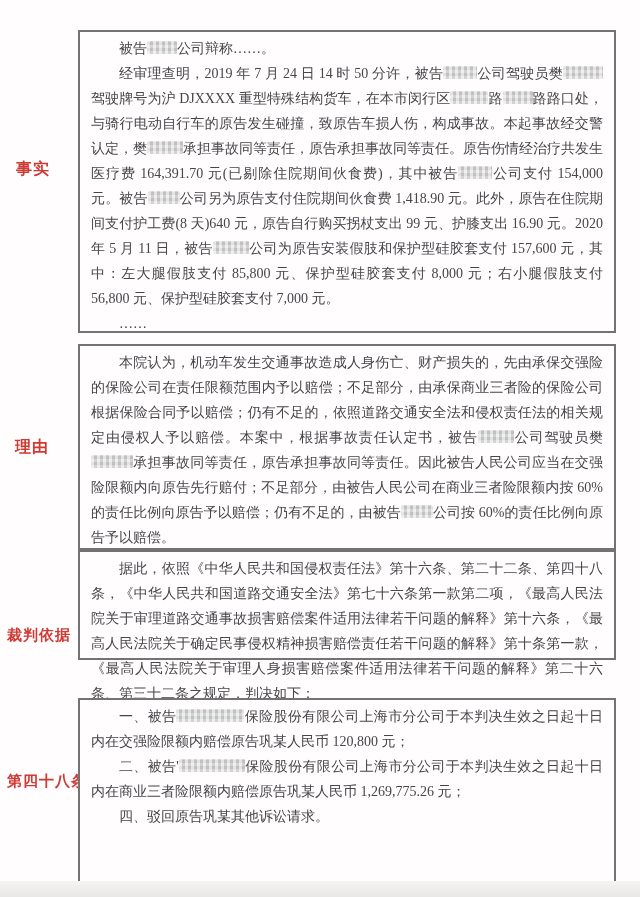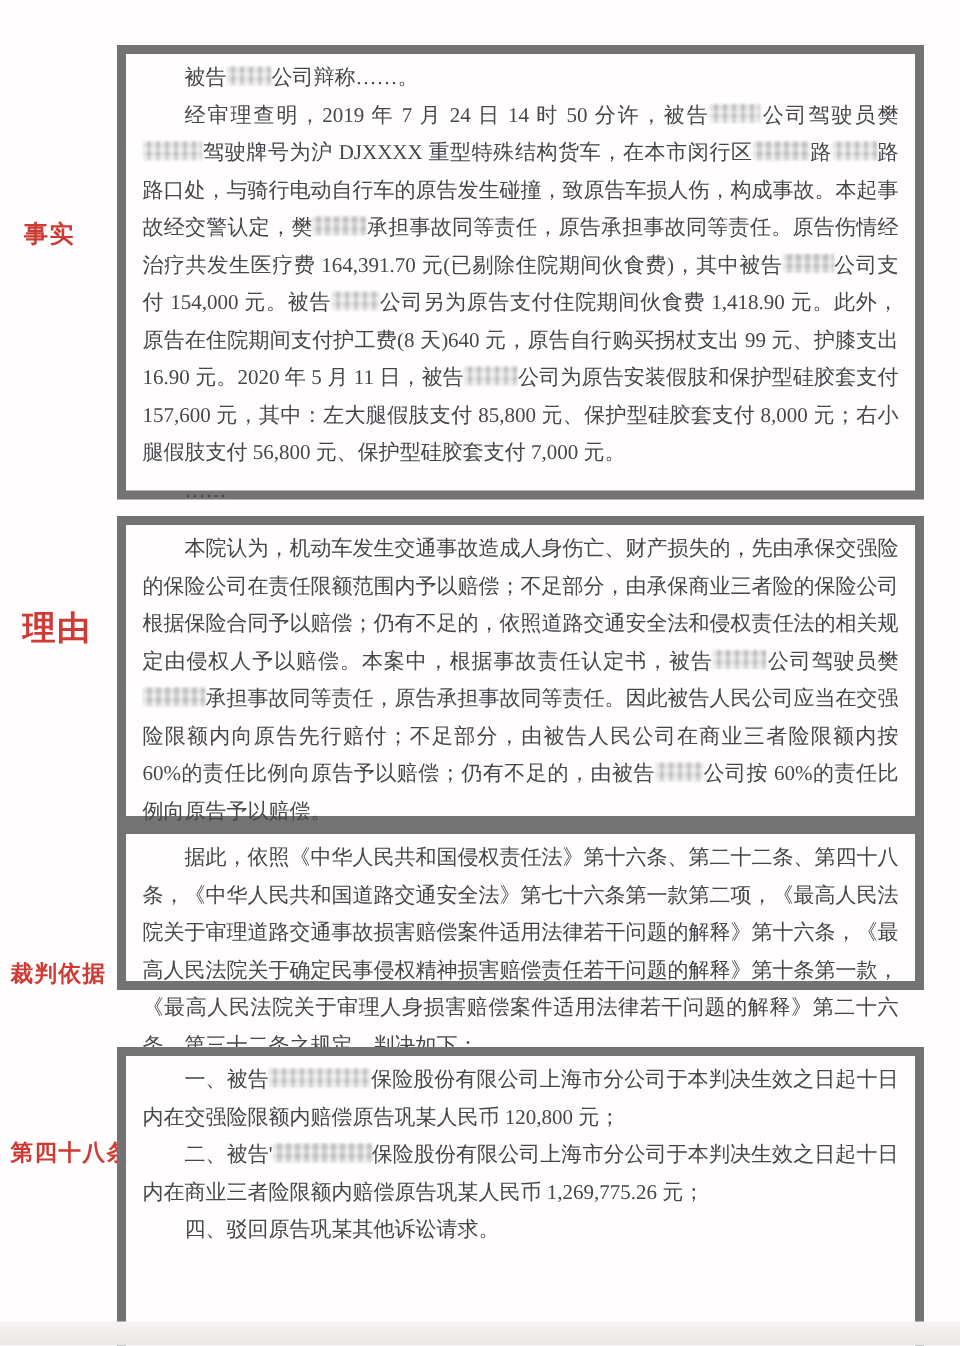--- a/index.html
+++ b/index.html
@@ -13,30 +13,31 @@
   #page{position:absolute;inset:0;background:#fffdfd;}
   
   .side-label{
     position:absolute;
     color:#cf3a34;
     font-weight:bold;
     font-size:15px;
     letter-spacing:1px;
     white-space:nowrap;
     font-family:Liberation Serif, serif;
+    margin-top:13px;
   }
   #label-0{left:16px;top:146px;font-size:16px;}
-  #label-1{left:15px;top:404px;font-size:22px;}
-  #label-2{left:7px;top:640px;}
+  #label-1{left:15px;top:424px;font-size:16px;}
+  #label-2{left:7px;top:613px;}
   #label-3{left:7px;top:759px;}
   
   .section-box{
     position:absolute;
     left:78px;width:538px;
-    border:6px solid #737373;
+    border:2px solid #737373;
     background:#fffdfd;
     box-sizing:border-box;
   }
   #box-0{top:30px;height:303px;}
   #box-1{top:344px;height:206px;}
   #box-2{top:550px;height:110px;}
   #box-3{top:698px;height:224px;}
   .box-content{
     padding:4px 11px 2px 11px;
     font-size:14px;

